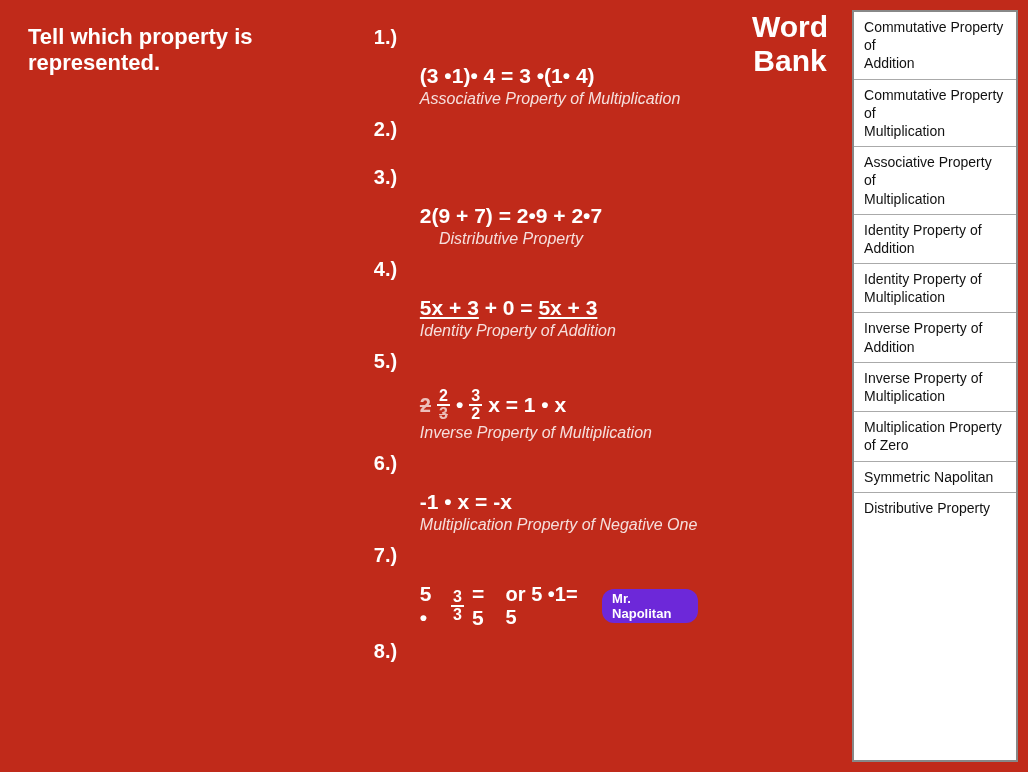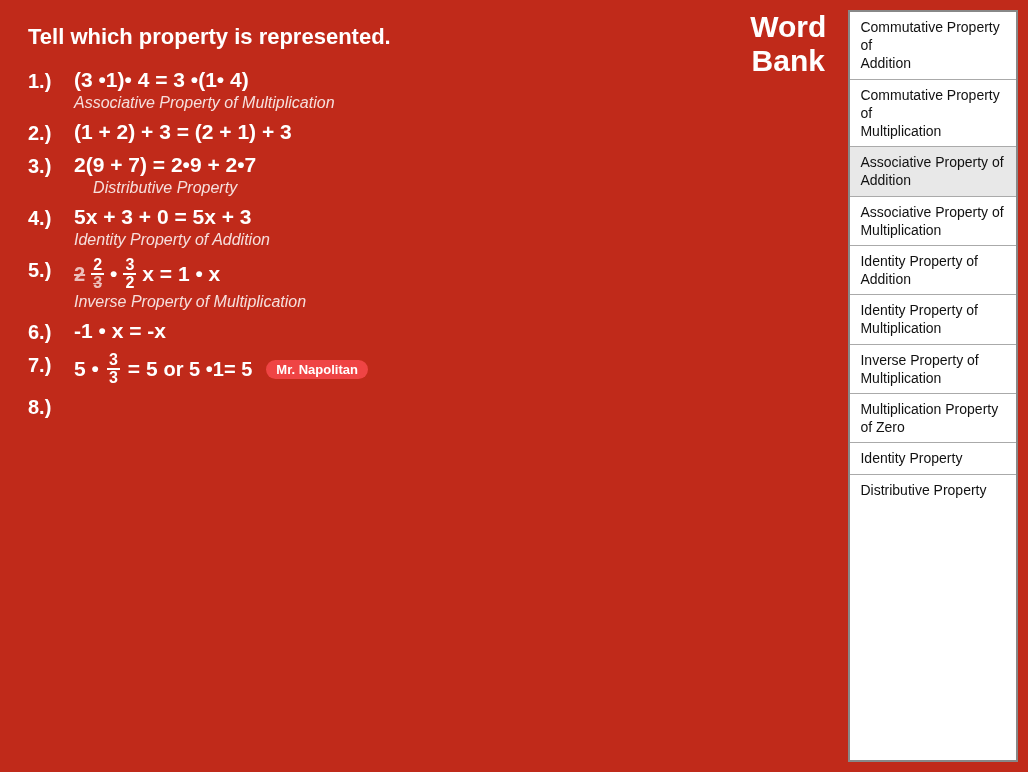--- a/index.html
+++ b/index.html
@@ -10,21 +10,21 @@
       font-family: Arial, sans-serif;
       display: flex;
       overflow: hidden;
     }
 
     .main-content {
       flex: 1;
       padding: 24px 20px 16px 28px;
       color: white;
       display: flex;
-      flex-direction: column;
+      flex-direction: row;
     }
 
     .instruction {
       font-size: 22px;
       font-weight: bold;
       margin-bottom: 18px;
       color: white;
     }
 
     .problem-list {
@@ -44,37 +44,39 @@
       font-size: 20px;
       font-weight: bold;
       color: white;
       min-width: 36px;
       padding-top: 2px;
     }
 
     .problem-content {
       display: flex;
       flex-direction: column;
+      margin-top: 40px;
     }
 
     .problem-equation {
       font-size: 21px;
       font-weight: bold;
       color: white;
     }
 
     .problem-answer {
       font-size: 16px;
       color: rgba(255,255,255,0.85);
       font-style: italic;
       margin-top: 2px;
       text-align: center;
     }
 
     .underline {
+      text-decoration: underline;
     }
 
     .word-bank {
       width: 310px;
       background: transparent;
       padding: 10px 10px 10px 10px;
       display: flex;
       flex-direction: row;
     }
 
@@ -103,21 +105,21 @@
 
     .word-bank-item:last-child {
       border-bottom: none;
     }
 
     .word-bank-item.highlighted {
       background: #e8e8e8;
     }
 
     .mr-napolitan-badge {
-      background: #ef4444;
+      background: #6d28d9;
       color: white;
       border-radius: 12px;
       padding: 2px 10px;
       font-size: 13px;
       font-weight: bold;
       margin-left: 8px;
       display: inline-block;
       vertical-align: middle;
     }
 
@@ -169,23 +171,20 @@
         </div>
         <div class="problem-answer">
           Associative Property of Multiplication
         </div>
       </div>
     </div>
 
     <div class="problem-item">
       <div class="problem-number">2.)</div>
       <div class="problem-content">
-        <div class="problem-equation">
-          (1 + 2) + 3 = (2 + 1) + 3
-        </div>
       </div>
     </div>
 
     <div class="problem-item">
       <div class="problem-number">3.)</div>
       <div class="problem-content">
         <div class="problem-equation">
           2(9 + 7) = 2•9 + 2•7
         </div>
         <div class="problem-answer">
@@ -227,20 +226,23 @@
         </div>
       </div>
     </div>
 
     <div class="problem-item">
       <div class="problem-number">6.)</div>
       <div class="problem-content">
         <div class="problem-equation">
           -1 • x = -x
         </div>
+        <div class="problem-answer">
+          Multiplication Property of Negative One
+        </div>
       </div>
     </div>
 
     <div class="problem-item">
       <div class="problem-number">7.)</div>
       <div class="problem-content">
         <div class="problem-7-eq">
           <span>5 •</span>
           <span class="fraction">
             <span class="fraction-num">3</span>
@@ -258,22 +260,22 @@
     </div>
 
   </div>
 </div>
 
 <div class="word-bank">
   <div class="word-bank-title">Word Bank</div>
   <div class="word-bank-items">
     <div class="word-bank-item">Commutative Property of<br>Addition</div>
     <div class="word-bank-item">Commutative Property of<br>Multiplication</div>
-    <div class="word-bank-item highlighted">Associative Property of Addition</div>
     <div class="word-bank-item">Associative Property of<br>Multiplication</div>
     <div class="word-bank-item">Identity Property of Addition</div>
     <div class="word-bank-item">Identity Property of<br>Multiplication</div>
+    <div class="word-bank-item">Inverse Property of Addition</div>
     <div class="word-bank-item">Inverse Property of<br>Multiplication</div>
     <div class="word-bank-item">Multiplication Property of Zero</div>
-    <div class="word-bank-item">Identity Property</div>
+    <div class="word-bank-item">Symmetric Napolitan</div>
     <div class="word-bank-item">Distributive Property</div>
   </div>
 </div>
 
 </body></html>

